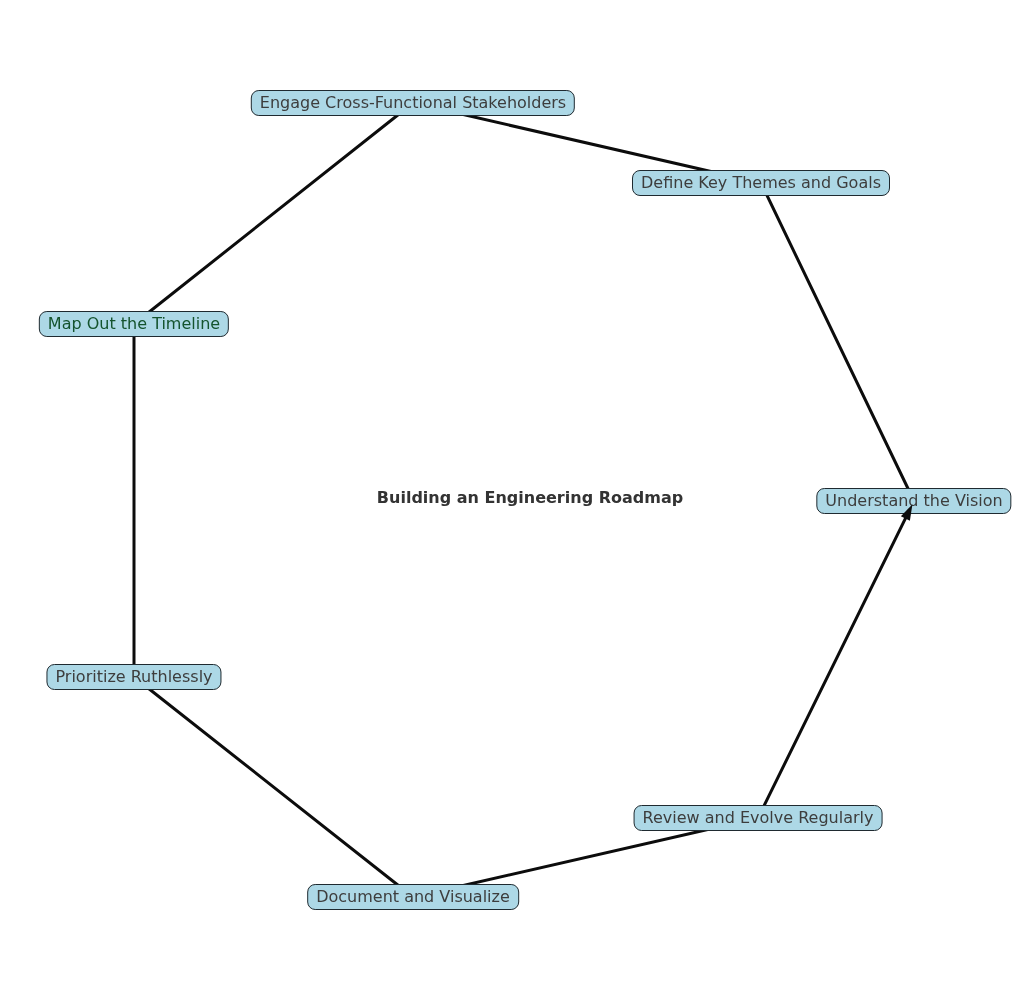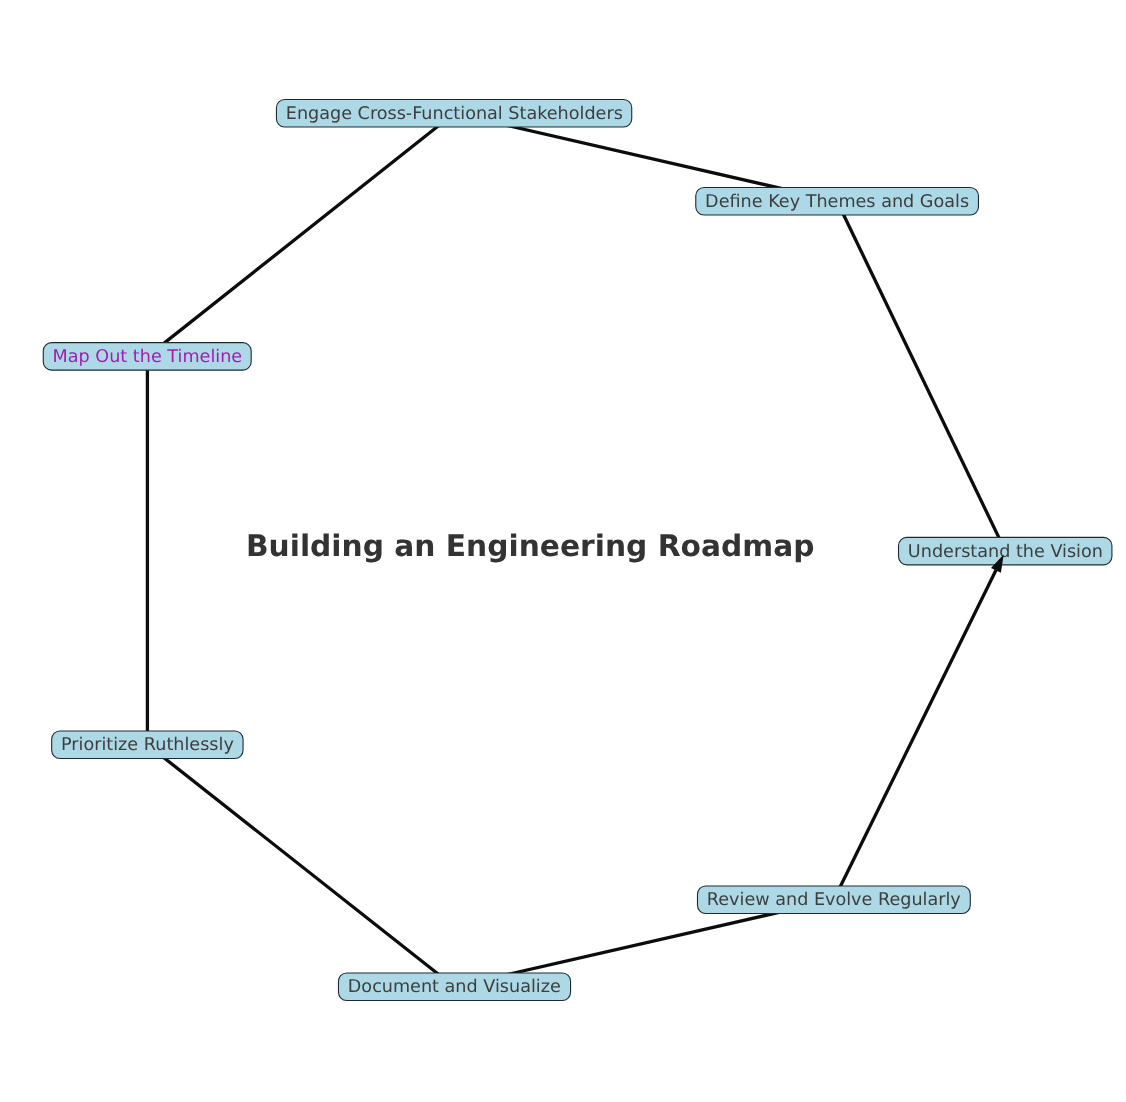--- a/index.html
+++ b/index.html
@@ -32,24 +32,24 @@
     padding: 2px 8px 3px 8px;
     border-radius: 8px;
     border: 1.8px solid #1f2a30;
     background: #add8e6;
     color: #3d3d3d;
     white-space: nowrap;
   }
   .diagram-title {
     position: absolute;
     z-index: 0;
-    left: 482px;
+    left: 530px;
     top: 497px;
     transform: translate(-50%, -50%);
-    font-size: 27px;
+    font-size: 16px;
     font-weight: bold;
     color: #333333;
     white-space: nowrap;
   }
 </style>
 </head>
 <body>
 
 <div id="canvas">
   <svg id="edge-layer" class="layer" width="1024" height="1002">
@@ -58,21 +58,21 @@
       <line x1="413" y1="103" x2="134" y2="324" stroke="#0c0c0c" stroke-width="3" stroke-linecap="round"></line>
       <line x1="134" y1="324" x2="134" y2="677" stroke="#0c0c0c" stroke-width="3" stroke-linecap="round"></line>
       <line x1="134" y1="677" x2="413" y2="897" stroke="#0c0c0c" stroke-width="3" stroke-linecap="round"></line>
       <line x1="413" y1="897" x2="758" y2="818" stroke="#0c0c0c" stroke-width="3" stroke-linecap="round"></line>
       <line x1="758" y1="818" x2="914" y2="501" stroke="#0c0c0c" stroke-width="3" stroke-linecap="round"></line>
     </svg>
 
   <div class="node" style="left: 914px; top: 501px; background: rgb(173, 216, 230); border-color: rgb(31, 42, 48); color: rgb(61, 61, 61);">Understand the Vision</div>
   <div class="node" style="left: 413px; top: 103px; background: rgb(173, 216, 230); border-color: rgb(31, 42, 48); color: rgb(61, 61, 61);">Engage Cross-Functional Stakeholders</div>
   <div class="node" style="left: 761px; top: 183px; background: rgb(173, 216, 230); border-color: rgb(31, 42, 48); color: rgb(61, 61, 61);">Define Key Themes and Goals</div>
-  <div class="node" style="left: 134px; top: 324px; background: rgb(173, 216, 230); border-color: rgb(31, 42, 48); color: #a21caf;">Map Out the Timeline</div>
+  <div class="node" style="left: 134px; top: 324px; background: rgb(173, 216, 230); border-color: rgb(31, 42, 48); color: #14532d;">Map Out the Timeline</div>
   <div class="node" style="left: 134px; top: 677px; background: rgb(173, 216, 230); border-color: rgb(31, 42, 48); color: rgb(61, 61, 61); text-align: center;">Prioritize Ruthlessly</div>
   <div class="node" style="left: 758px; top: 818px; background: rgb(173, 216, 230); border-color: rgb(31, 42, 48); color: rgb(61, 61, 61);">Review and Evolve Regularly</div>
   <div class="node" style="left: 413px; top: 897px; background: rgb(173, 216, 230); border-color: rgb(31, 42, 48); color: rgb(61, 61, 61);">Document and Visualize</div>
 
   <div class="diagram-title" style="color: rgb(51, 51, 51);">Building an Engineering Roadmap</div>
 
   <svg id="arrow-layer" class="layer" width="1024" height="1002">
       <polygon points="912.4595056835818,504.1303634506704 909.881002988876,520.693917533457 900.9086061258491,516.2784793295699" fill="#0c0c0c"></polygon>
     </svg>
 </div>

